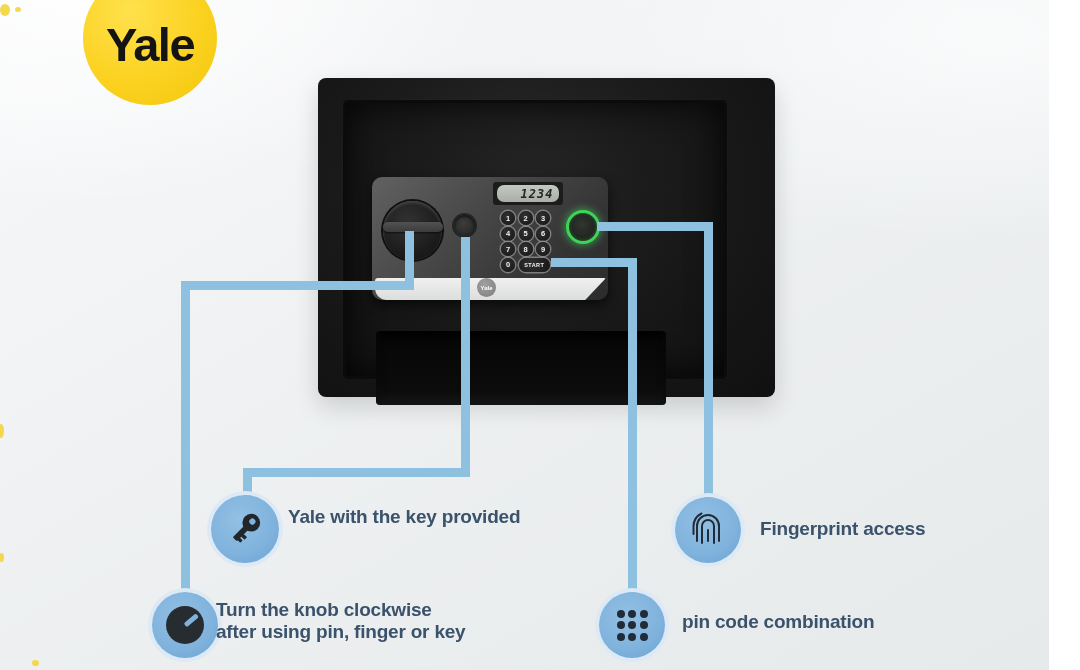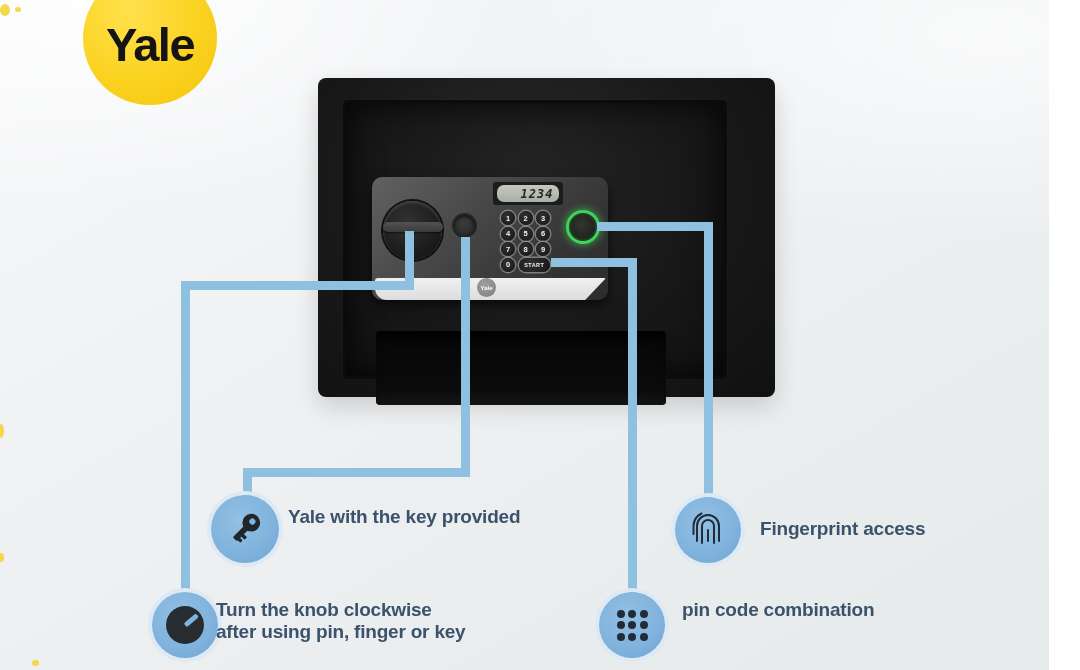--- a/index.html
+++ b/index.html
@@ -195,16 +195,16 @@
         <i></i>
         <i></i>
         <i></i>
         <i></i>
         <i></i>
         <i></i>
         <i></i>
     </div>
   </div>
   <div class="ctext" style="left:682px;top:599px;">
-    <span style="display:block;">pin code combination</span>
+    <span style="display:block;margin-top:12px;">pin code combination</span>
   </div>
 
 </div>
 
 </body></html>

